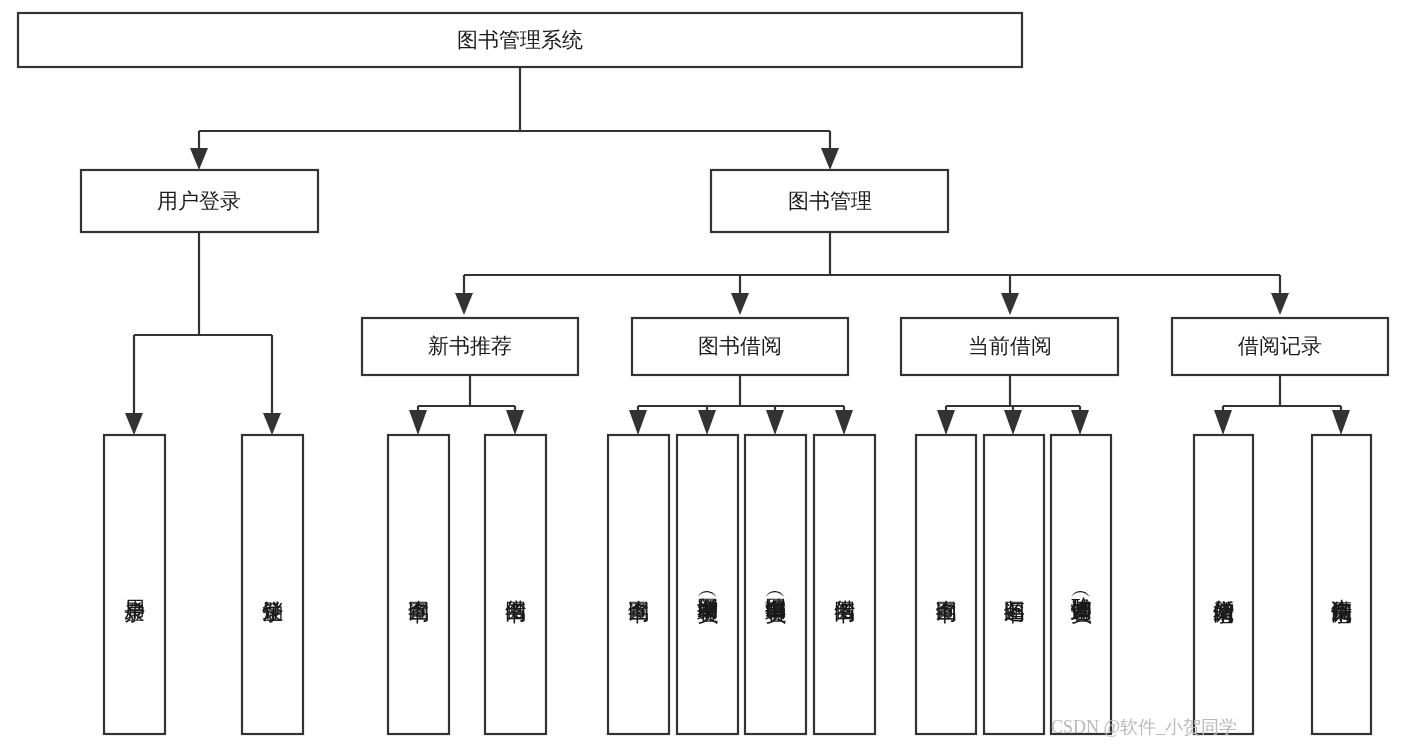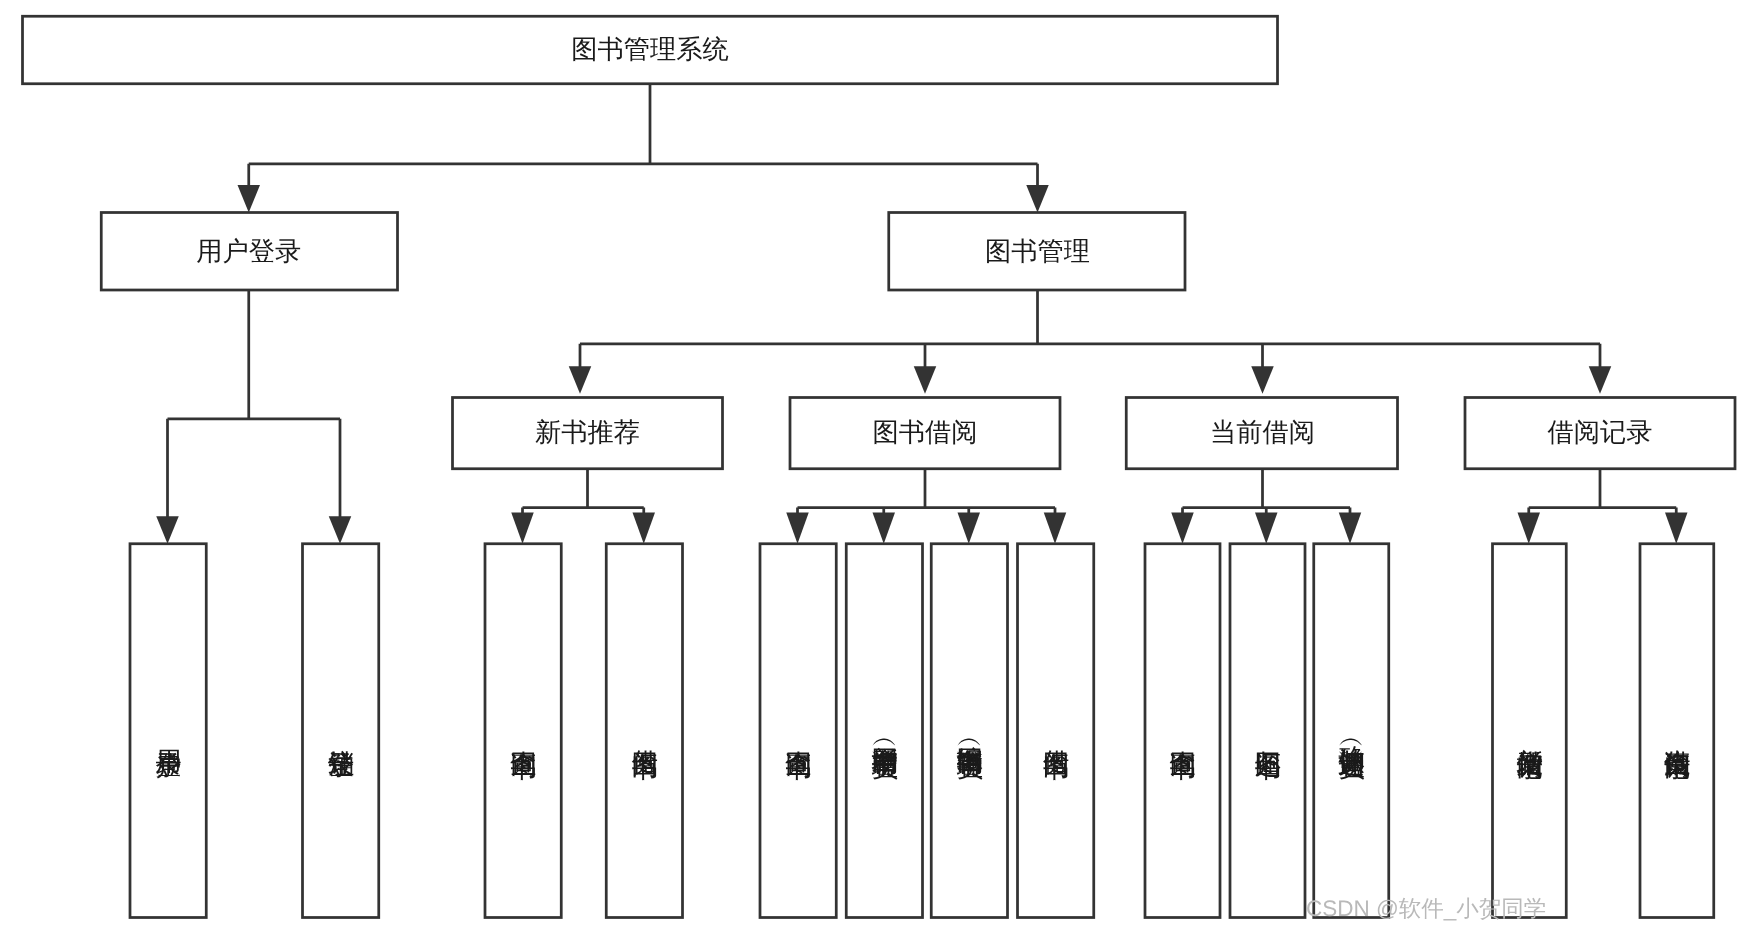--- a/index.html
+++ b/index.html
@@ -64,21 +64,21 @@
     letter-spacing: 1px;
     white-space: nowrap;
     pointer-events: none;
     user-select: none;
   }
   .watermark {
     position: absolute;
     right: 10px;
     bottom: 8px;
     color: #b9b9b9;
-    font-family: Liberation Sans, sans-serif;
+    font-family: Liberation Serif, serif;
     font-size: 18px;
     white-space: nowrap;
     user-select: none;
   }
 </style>
 </head>
 <body>
 
 <div id="diagram-root">
 

